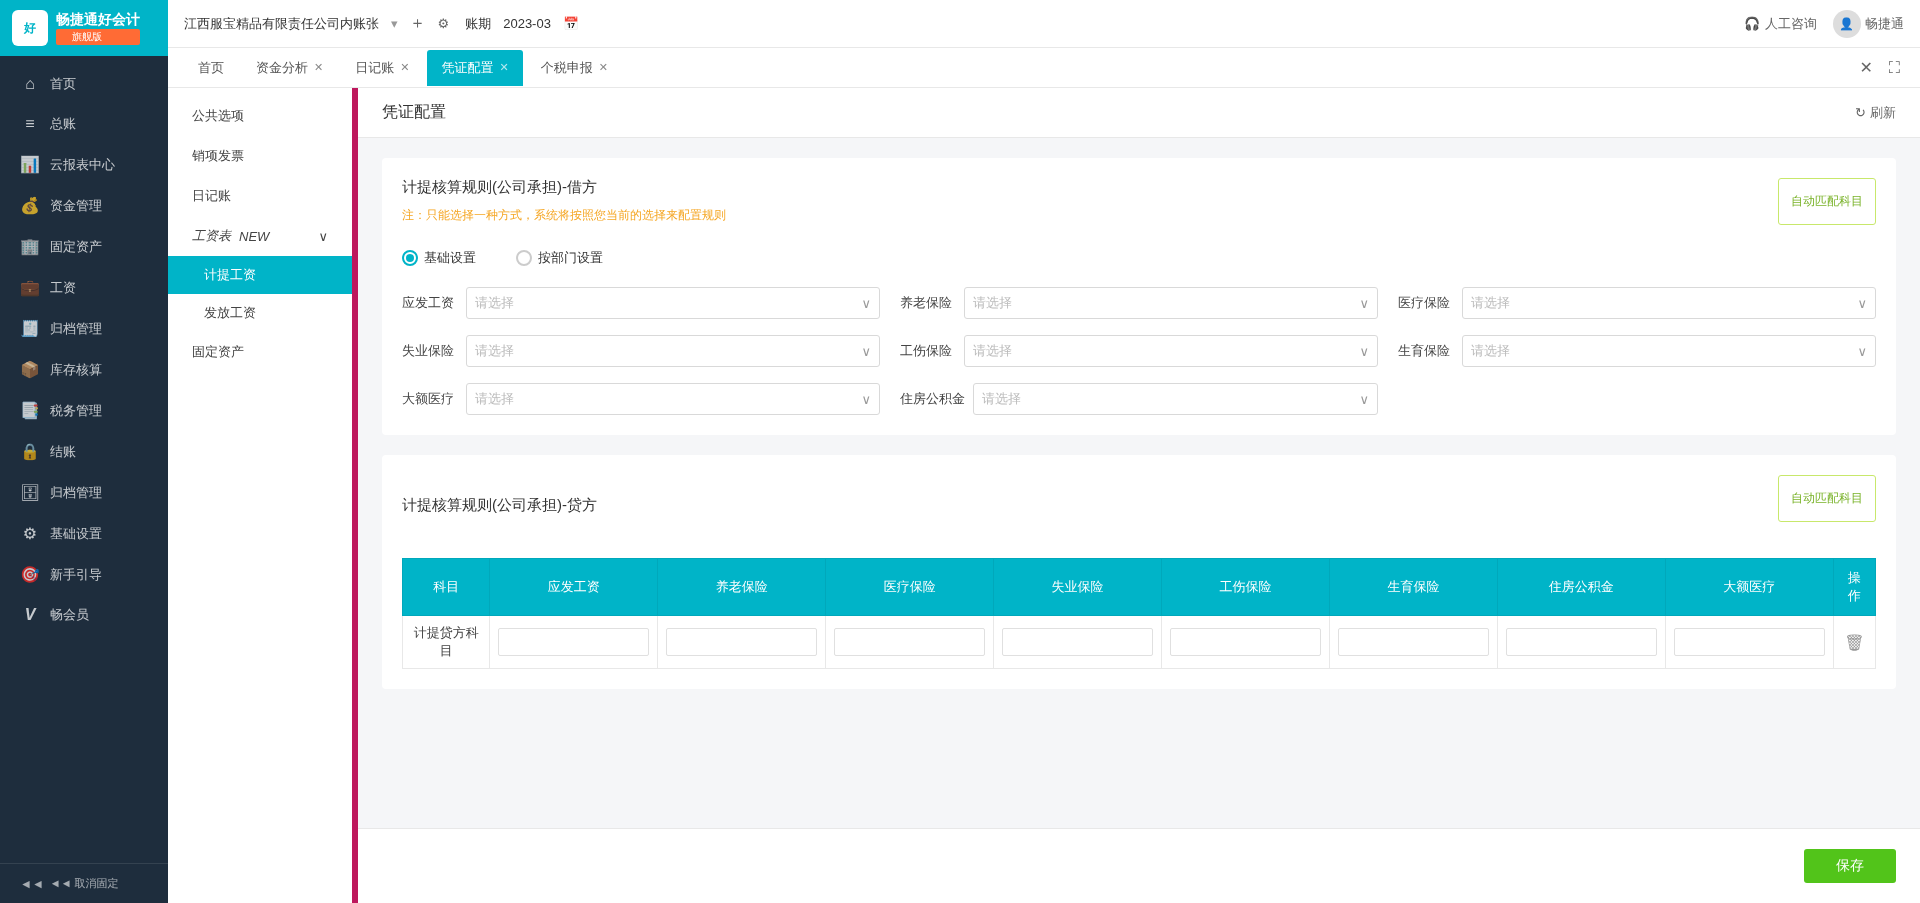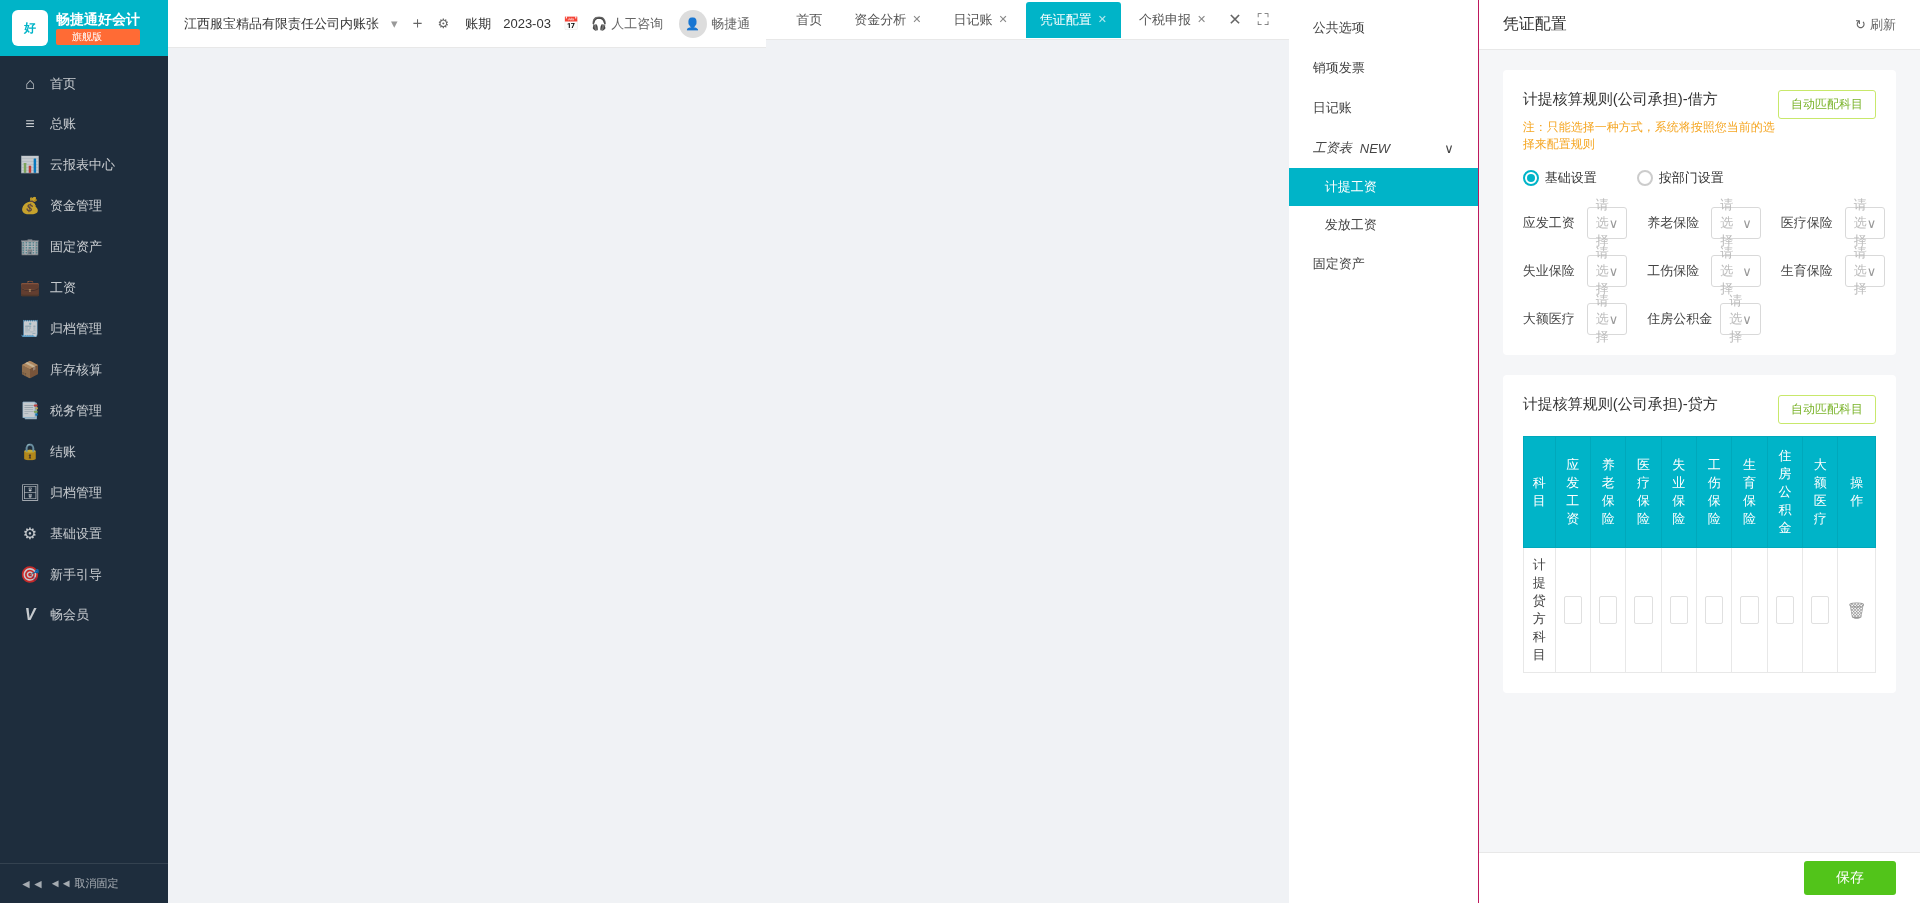--- a/index.html
+++ b/index.html
@@ -40,21 +40,21 @@
     .sidebar-bottom {
       padding: 12px 20px;
       color: rgba(255,255,255,0.6);
       font-size: 12px;
       cursor: pointer;
       border-top: 1px solid rgba(255,255,255,0.1);
       display: flex; align-items: center; gap: 6px;
     }
 
     
-    .main { flex: 1; display: flex; flex-direction: row; overflow: hidden; }
+    .main { flex: 1; display: flex; flex-direction: column; overflow: hidden; }
 
     
     .topbar {
       background: white;
       height: 48px;
       display: flex;
       align-items: center;
       padding: 0 16px;
       gap: 12px;
       border-bottom: 1px solid #e8e8e8;
@@ -97,21 +97,21 @@
     .tabbar-right { margin-left: auto; display: flex; gap: 8px; }
     .tab-action-btn { background: none; border: none; color: #666; cursor: pointer; font-size: 16px; padding: 4px; }
 
     
     .page-area { flex: 1; display: flex; overflow: hidden; background: #f5f6f8; }
 
     
     .page-nav {
       width: 190px;
       background: white;
-      border-right: 1px solid #be185d;
+      border-right: 6px solid #be185d;
       flex-shrink: 0;
       overflow-y: auto;
       padding: 8px 0;
     }
     .page-nav-item {
       padding: 11px 24px;
       font-size: 13px;
       color: #444;
       cursor: pointer;
       display: flex; align-items: center; justify-content: space-between;
@@ -198,26 +198,26 @@
       cursor: pointer;
       background: white;
     }
     .form-select-placeholder { color: #bbb; }
     .form-select-arrow { color: #999; }
 
     .auto-match-btn {
       border: 1px solid #c8e86b;
       background: white;
       color: #7ab32a;
-      padding: 5px 12px;
+      padding: 14px 12px;
       font-size: 12px;
       border-radius: 3px;
       cursor: pointer;
       float: right;
-      margin-bottom: 0;
+      margin-bottom: 24px;
     }
 
     
     .data-table { width: 100%; border-collapse: collapse; margin-top: 10px; }
     .data-table th {
       background: #00b4c8;
       color: white;
       padding: 10px 8px;
       font-size: 13px;
       font-weight: 500;
@@ -242,21 +242,21 @@
       background: white;
     }
     .delete-btn {
       background: none; border: none;
       color: #999; cursor: pointer; font-size: 16px;
     }
 
     
     .page-footer {
       background: white;
-      padding: 8px 24px;
+      padding: 20px 24px;
       display: flex;
       justify-content: flex-end;
       border-top: 1px solid #e8e8e8;
       flex-shrink: 0;
     }
     .save-btn {
       background: #52c41a;
       color: white;
       border: none;
       padding: 8px 32px;

